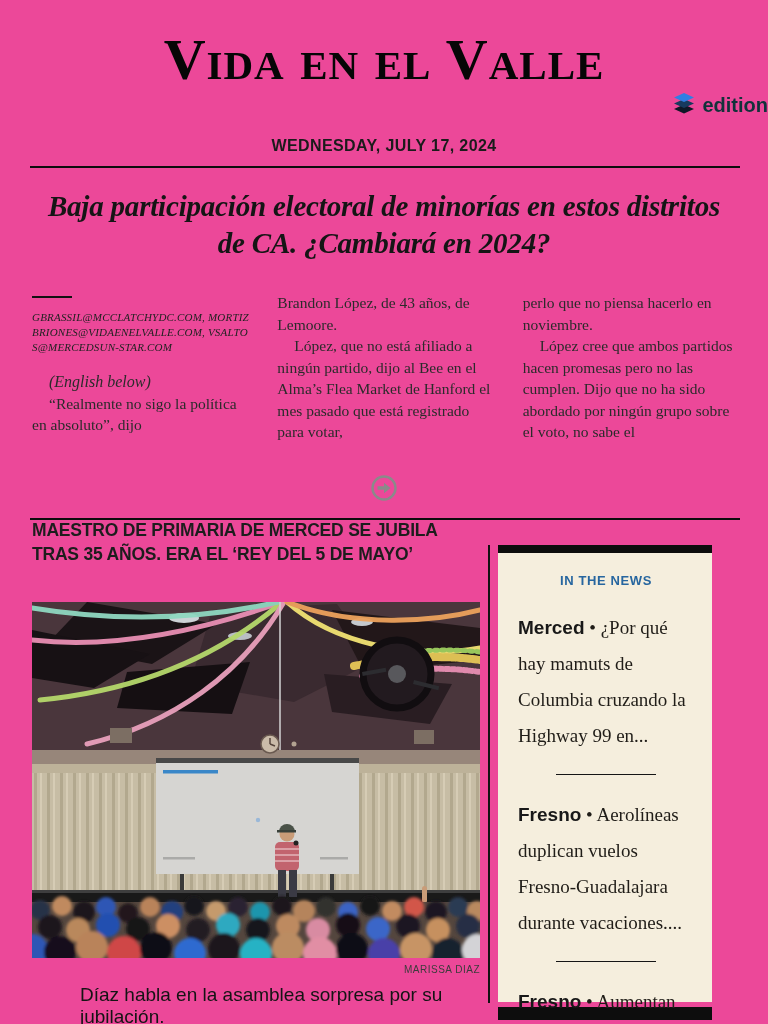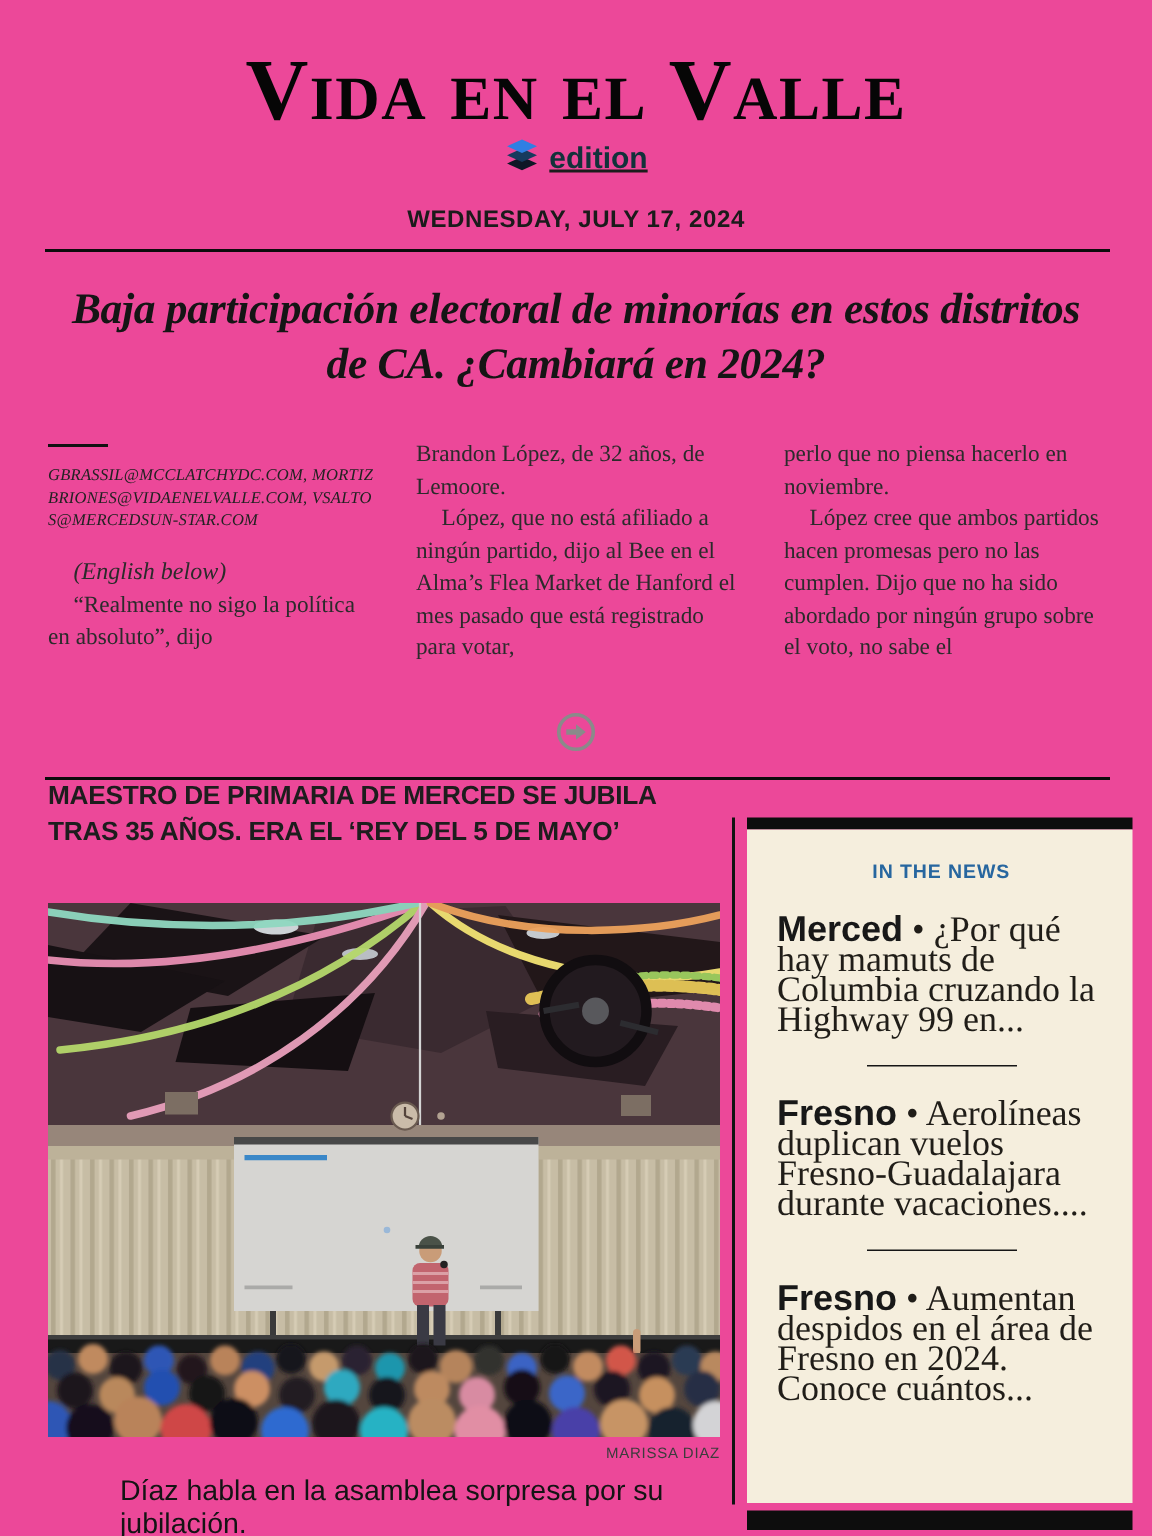--- a/index.html
+++ b/index.html
@@ -3,21 +3,21 @@
 <meta charset="utf-8">
 <style>
   html,body{margin:0;padding:0;background:#ffffff;}
   .page{position:relative;width:768px;height:1024px;background:#ec4899;overflow:hidden;
         font-family:"Liberation Serif",serif;color:#1c1c1c;}
 
   
   .masthead{position:absolute;left:0;top:30px;width:768px;text-align:center;}
   .masthead-title{font-family:"Liberation Serif",serif;font-weight:700;font-size:58px;
         line-height:60px;font-variant:small-caps;letter-spacing:1px;color:#060606;}
-  .edition-row{margin-top:2px;display:flex;justify-content:center;align-items:center;gap:6px;text-decoration:underline;}
+  .edition-row{margin-top:2px;display:flex;justify-content:flex-end;align-items:center;gap:6px;}
   .edition-label{font-family:"Liberation Sans",sans-serif;font-weight:700;font-size:20px;color:#12323a;}
   .dateline{margin-top:18px;font-family:"Liberation Sans",sans-serif;font-weight:700;
         font-size:16px;letter-spacing:.4px;color:#1b1b1b;}
 
   .rule{position:absolute;left:30px;width:710px;height:2px;background:#0c0c0c;}
   .rule-top{top:166px;}
   .rule-mid{top:518px;}
 
   
   .headline1{position:absolute;left:34px;top:188px;width:700px;text-align:center;
@@ -42,26 +42,26 @@
         line-height:24px;letter-spacing:-.2px;color:#1d1d1d;cursor:pointer;}
   .photo{position:absolute;left:32px;top:602px;width:448px;height:356px;overflow:hidden;cursor:pointer;}
   .photo svg{display:block;}
   .credit{position:absolute;left:32px;top:964px;width:448px;text-align:right;
         font-family:"Liberation Sans",sans-serif;font-size:10px;letter-spacing:.5px;color:#3c3c3c;}
   .caption{position:absolute;left:32px;top:984px;width:452px;
         font-family:"Liberation Sans",sans-serif;font-size:19px;color:#141414;margin-left:48px;}
 
   
   .vdivider{position:absolute;left:488px;top:545px;width:2px;height:458px;background:#121212;}
-  .sidebar{position:absolute;left:498px;top:545px;width:257px;}
+  .sidebar{position:absolute;left:498px;top:545px;width:214px;}
   .sidebar-topbar{height:8px;background:#0d0d0d;}
   .sidebar-panel{background:#f5eedd;height:449px;box-sizing:border-box;padding:18px 18px 0 20px;}
   .news-title{text-align:center;font-family:"Liberation Sans",sans-serif;font-weight:700;
         font-size:13px;letter-spacing:.6px;color:#27669f;margin:2px 0 0 0;}
-  .news-item{margin:22px 0 0 0;font-size:24px;line-height:20px;color:#201d18;cursor:pointer;}
+  .news-item{margin:22px 0 0 0;font-size:19px;line-height:36px;color:#201d18;cursor:pointer;}
   .news-item b{font-family:"Liberation Sans",sans-serif;font-weight:700;color:#181818;}
   .news-divider{width:100px;height:0;border-top:1.5px solid #151515;margin:20px auto 0 auto;}
   .sidebar-bottombar{height:13px;background:#0d0d0d;margin-top:5px;}
 </style>
 </head>
 <body>
 
 <div class="page">
 
   <div class="masthead">
@@ -84,21 +84,21 @@
   <div class="headline1">Baja participación electoral de minorías en estos distritos de CA. ¿Cambiará en 2024?</div>
 
   <div class="columns">
     <div class="col">
       <div class="byline-rule"></div>
       <div class="emails">GBRASSIL@MCCLATCHYDC.COM, MORTIZBRIONES@VIDAENELVALLE.COM, VSALTOS@MERCEDSUN-STAR.COM</div>
       <p class="eng">(English below)</p>
       <p class="indent">“Realmente no sigo la política en absoluto”, dijo</p>
     </div>
     <div class="col">
-      <p>Brandon López, de 32 años, de Lemoore.</p>
+      <p>Brandon López, de 43 años, de Lemoore.</p>
       <p class="indent">López, que no está afiliado a ningún partido, dijo al Bee en el Alma’s Flea Market de Hanford el mes pasado que está registrado para votar,</p>
     </div>
     <div class="col">
       <p>perlo que no piensa hacerlo en noviembre.</p>
       <p class="indent">López cree que ambos partidos hacen promesas pero no las cumplen. Dijo que no ha sido abordado por ningún grupo sobre el voto, no sabe el</p>
     </div>
   </div>
 
   <div class="continue-btn">
     <span>

